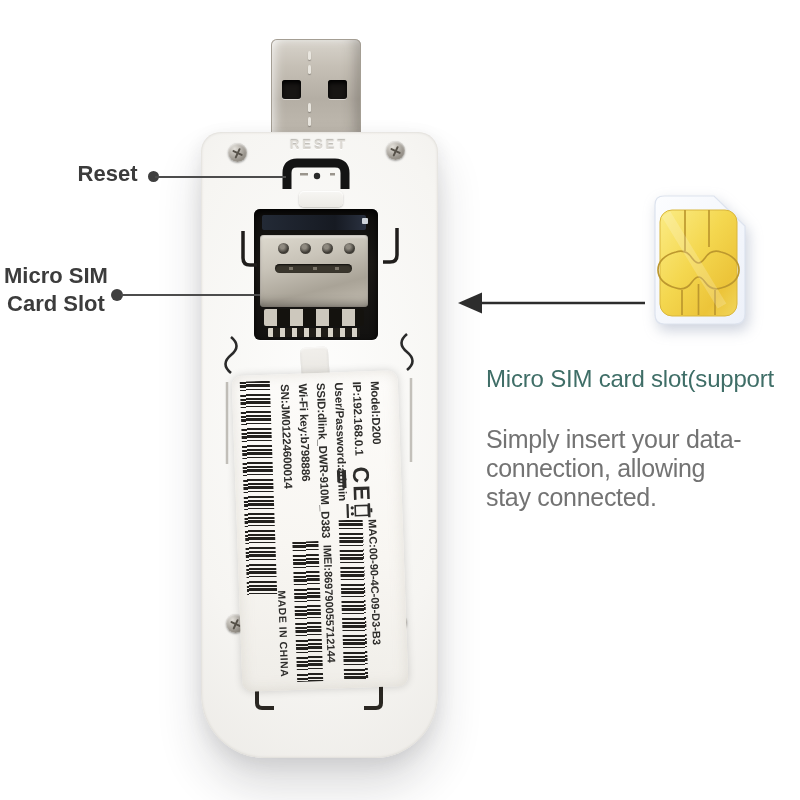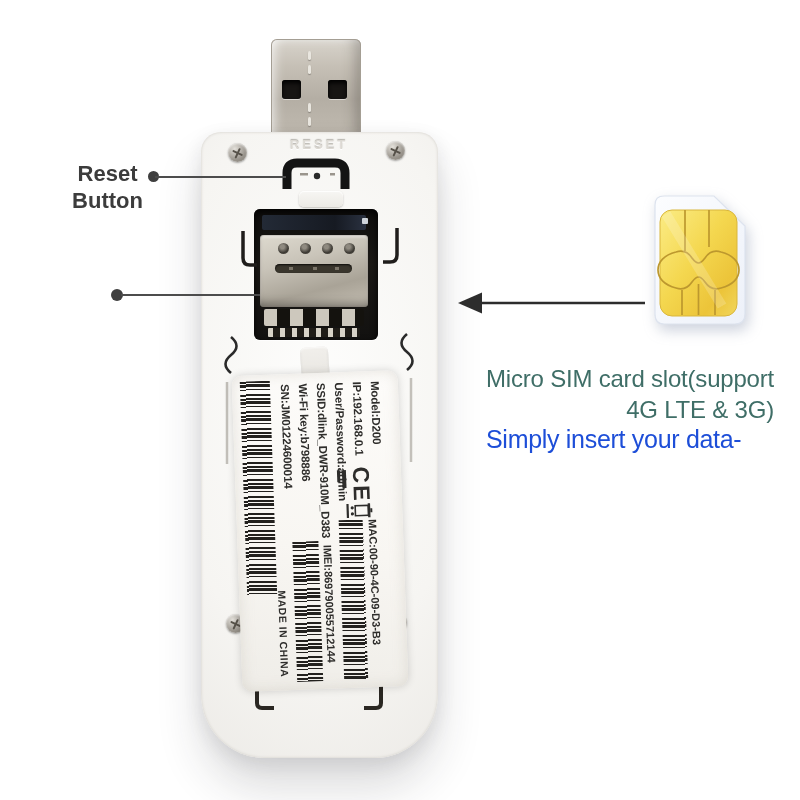--- a/index.html
+++ b/index.html
@@ -174,25 +174,28 @@
     <div class="sn-bc bc"></div>
     <div class="mac-text">MAC:00-90-4C-09-D3-B3</div>
     <div class="mac-bc bc"></div>
     <div class="imei-text">IMEI:869790055712144</div>
     <div class="imei-bc bc"></div>
     <div class="made-text">MADE IN CHINA</div>
   </div>
 
   <div class="abs callout-label reset-label">
     <div>Reset</div>
-    <div>Button</div>
   </div>
   <div class="abs c-dot" style="left:148px;top:171px;"></div>
   <div class="abs c-line" style="left:155px;top:176px;width:131px;"></div>
 
+  <div class="abs callout-label sim-label">
+    <div>Micro SIM</div>
+    <div>Card Slot</div>
+  </div>
   <div class="abs c-dot" style="left:111px;top:289px;width:12px;height:12px;"></div>
   <div class="abs c-line" style="left:121px;top:294px;width:139px;"></div>
 
   <svg class="abs" style="left:652px;top:194px;filter:drop-shadow(3px 6px 7px rgba(100,115,150,.32));" width="96" height="140" viewBox="0 0 96 140">
     <defs>
       <linearGradient id="cardGrad" x1="0" y1="0" x2="1" y2="1">
         <stop offset="0" stop-color="#fcfdff"></stop>
           <stop offset="1" stop-color="#edf1f9"></stop>
       </linearGradient>
       <linearGradient id="goldGrad" x1="0" y1="0" x2="1" y2="1">
@@ -215,19 +218,20 @@
     <path d="M14,20 L70,112" stroke="#ffffff" stroke-width="10" opacity="0.18"></path>
   </svg>
 
   <svg class="abs" style="left:455px;top:289px;" width="195" height="30" viewBox="0 0 195 30">
     <line x1="190" y1="14" x2="24" y2="14" stroke="#2d2d2d" stroke-width="2.6"></line>
     <polygon points="3,14 27,3.5 27,24.5" fill="#2d2d2d"></polygon>
   </svg>
 
   <div class="abs info-heading" style="color:#3F6E67;">
     <div>Micro SIM card slot(support</div>
-    <div>4G LTE &amp; 3G)</div>
-  </div>
-  <div class="abs info-body" style="color:#1d4ed8;">
+  </div>
+  <div class="abs info-body" style="color:#737373;">
     <div>Simply insert your data-</div>
+    <div>connection, allowing</div>
+    <div>stay connected.</div>
   </div>
 
 </div>
 
 </body></html>

